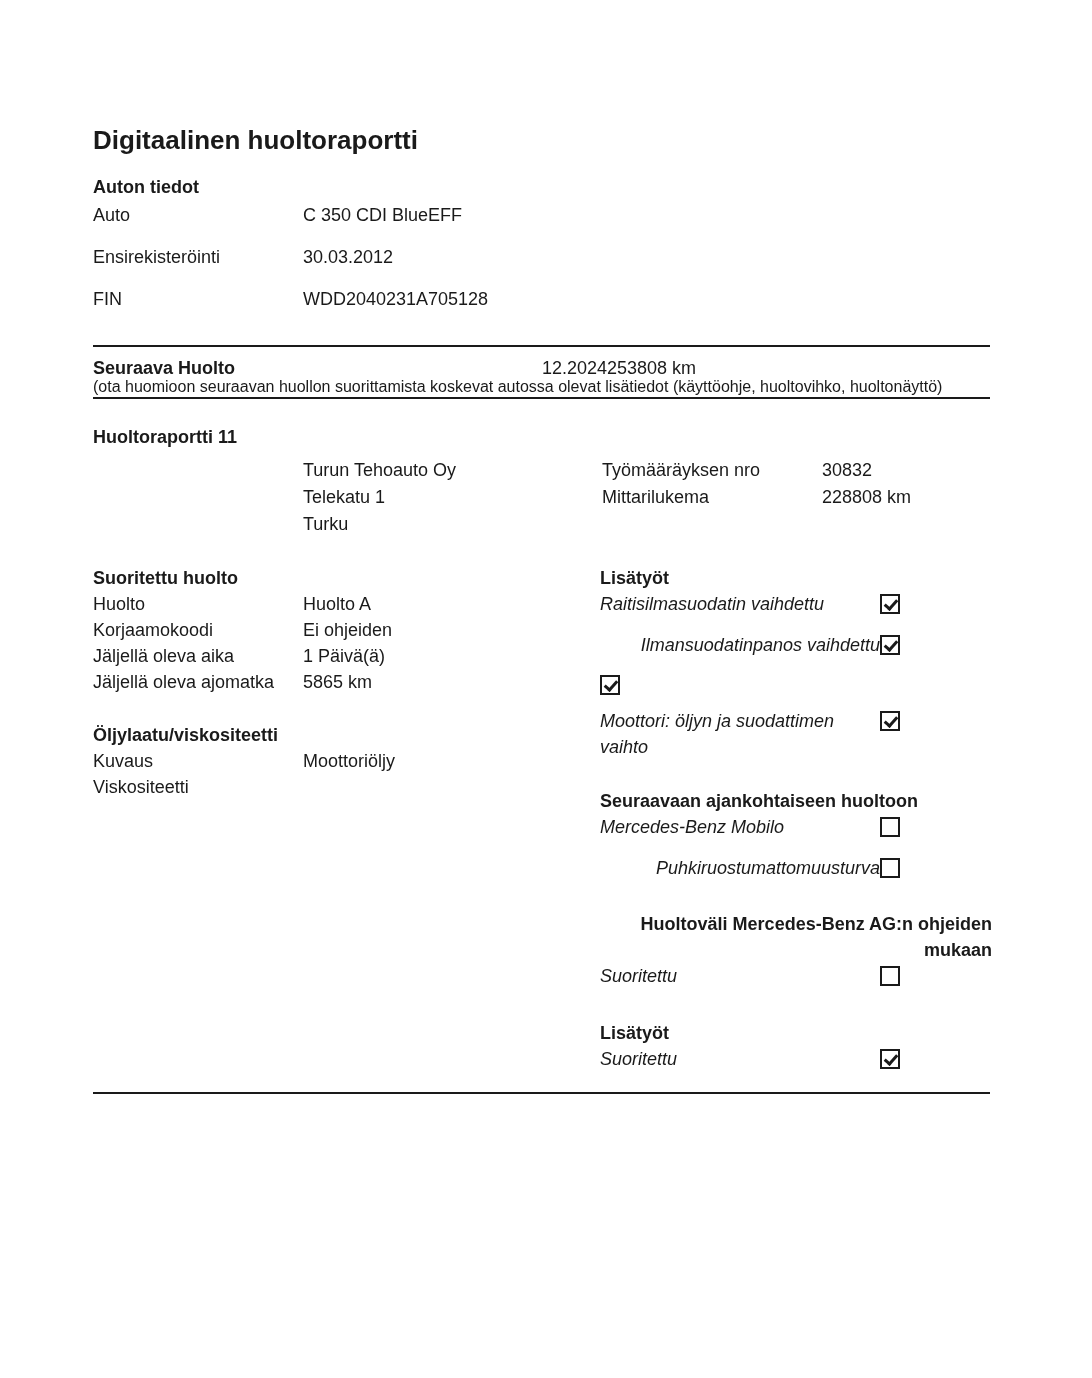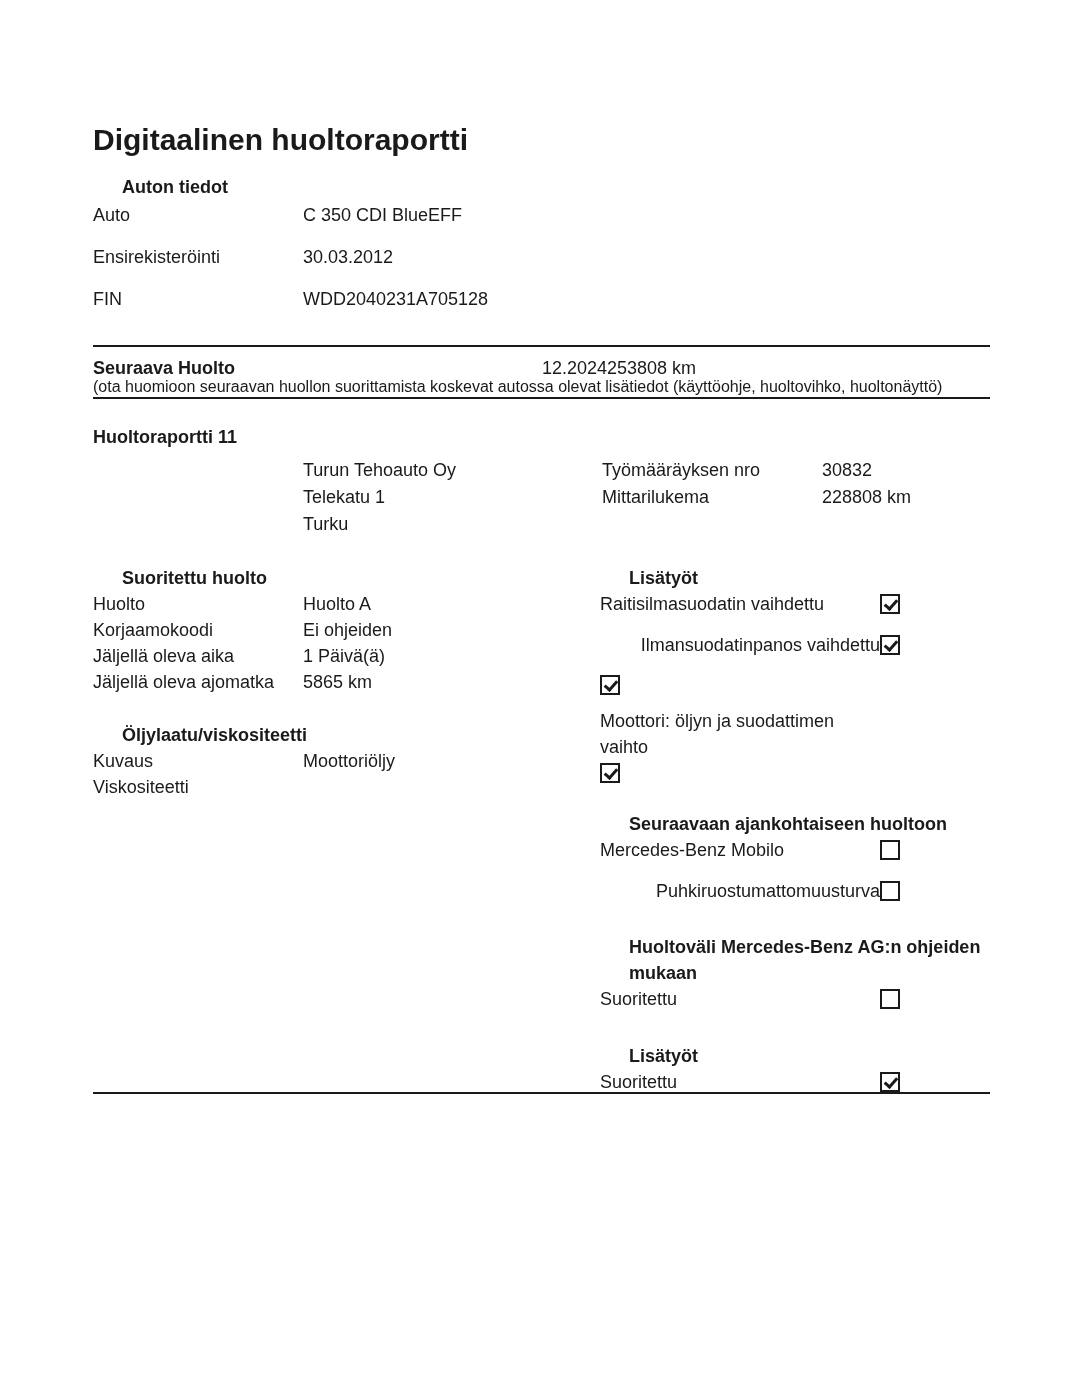--- a/index.html
+++ b/index.html
@@ -12,21 +12,21 @@
     color: #1a1a1a;
     font-family: "Liberation Sans", sans-serif;
     font-size: 18px;
     line-height: 26px;
     overflow: hidden;
   }
   .abs { position: absolute; }
 
   .doc-title {
     left: 93px; top: 126px;
-    font-size: 30px;
+    font-size: 26px;
     font-weight: bold;
     line-height: 28px;
   }
 
   
   .auton-tiedot { left: 93px; top: 174px; width: 500px; }
   .kv-row { display: flex; }
   .kv-row .k { width: 210px; flex: none; }
   .auton-tiedot .kv-row { margin-bottom: 16px; }
   .auton-tiedot .sec-h { margin-bottom: 2px; }
@@ -47,48 +47,48 @@
 
   
   .report-h { left: 93px; top: 424px; font-weight: bold; }
   .workshop { left: 303px; top: 457px; line-height: 27px; }
   .meta { left: 602px; top: 457px; width: 388px; line-height: 27px; }
   .meta .kv-row .k { width: 220px; flex: none; }
 
   
   .left-col  { left: 93px;  top: 565px; width: 470px; }
   .right-col { left: 600px; top: 565px; width: 392px; }
-  .sec-h { font-weight: bold; margin-left: 29px; }
+  .sec-h { font-weight: bold; }
 
   .oil-h { margin-top: 27px; }
 
   .check-row { display: flex; align-items: flex-start; }
-  .check-row .check-label { width: 280px; flex: none; }
+  .check-row .check-label { width: 280px; flex: none; font-style: italic; }
   .checkbox {
     width: 20px; height: 20px;
     border: 2px solid #1a1a1a;
     background: #fff;
     flex: none;
     margin-top: 3px;
   }
   .checkbox[data-checked="true"]::after {
     content: "";
     display: block;
     width: 5px; height: 10px;
     border: solid #1a1a1a;
     border-width: 0 3px 3px 0;
     transform: rotate(42deg);
     margin: 1px 0 0 5px;
   }
 
   .mt15 { margin-top: 15px; text-align: right; }
   .mt14 { margin-top: 14px; }
-  .mt13 { margin-top: 13px; flex-direction: column; }
+  .mt13 { margin-top: 13px; }
   .mt28 { margin-top: 28px; }
-  .mt30 { margin-top: 30px; }
+  .mt30 { margin-top: 30px; text-align: right; }
   .mt31 { margin-top: 31px; }
 </style>
 </head>
 <body>
 
 <div class="page">
 
   <div class="abs doc-title">Digitaalinen huoltoraportti</div>
 
   <div class="abs auton-tiedot">

